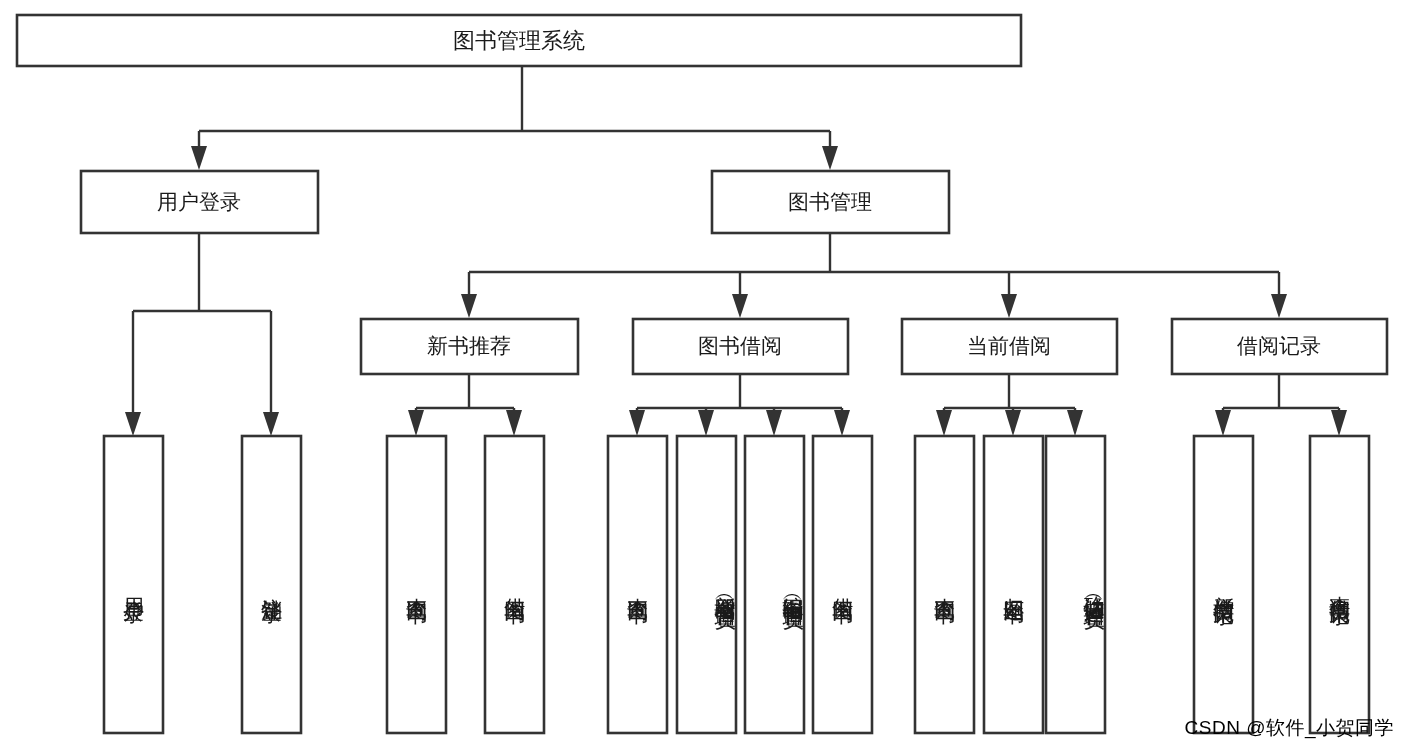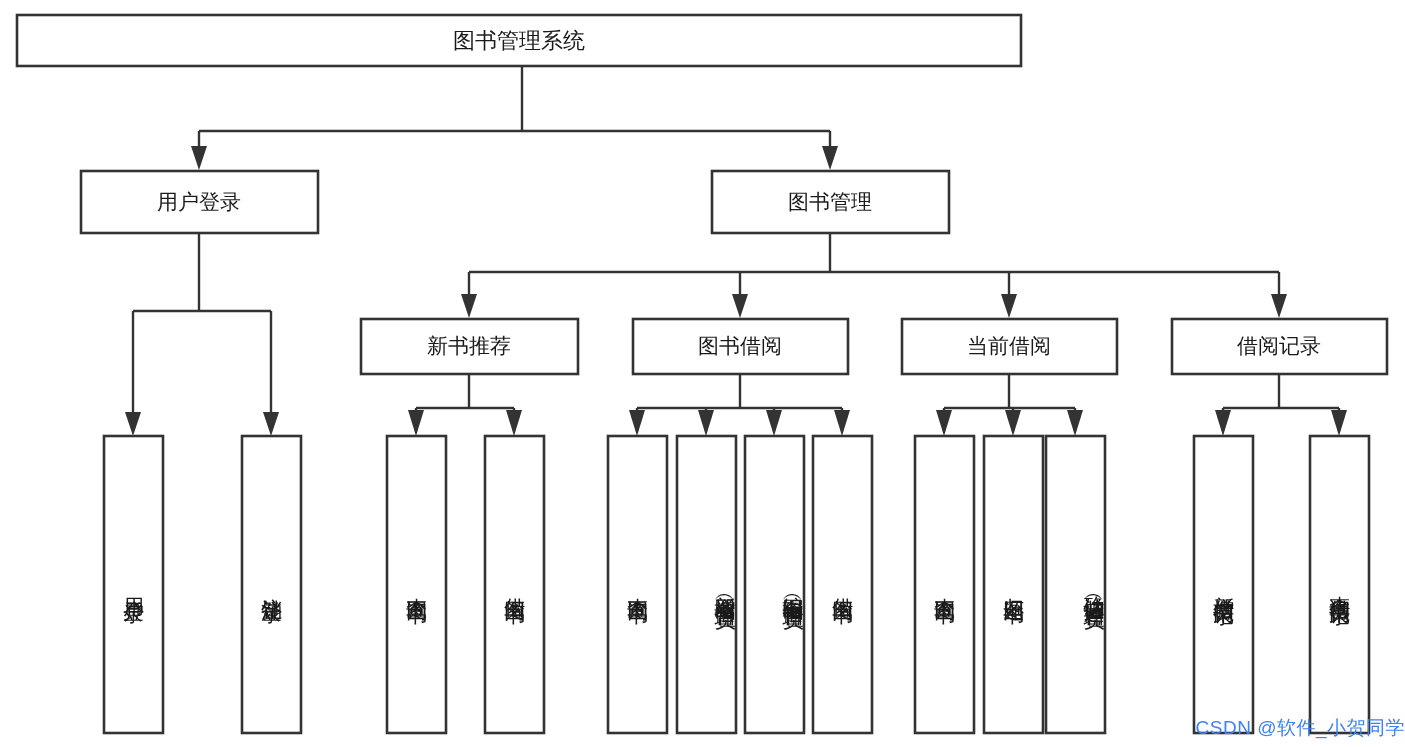--- a/index.html
+++ b/index.html
@@ -65,25 +65,25 @@
     font-size: 21px;
     line-height: 1.06;
     letter-spacing: 2px;
     color: #1a1a1a;
     white-space: nowrap;
     pointer-events: none;
     user-select: none;
   }
   .watermark {
     position: absolute;
-    right: 0;
+    right: 11px;
     bottom: 6px;
     font-family: "Liberation Sans", "DejaVu Sans", sans-serif;
     font-size: 19px;
-    color: #3b82f6;
+    color: #000000;
     letter-spacing: 0.5px;
     white-space: nowrap;
     user-select: none;
   }
 </style>
 </head>
 <body>
 
 <div id="diagram-root">
 

